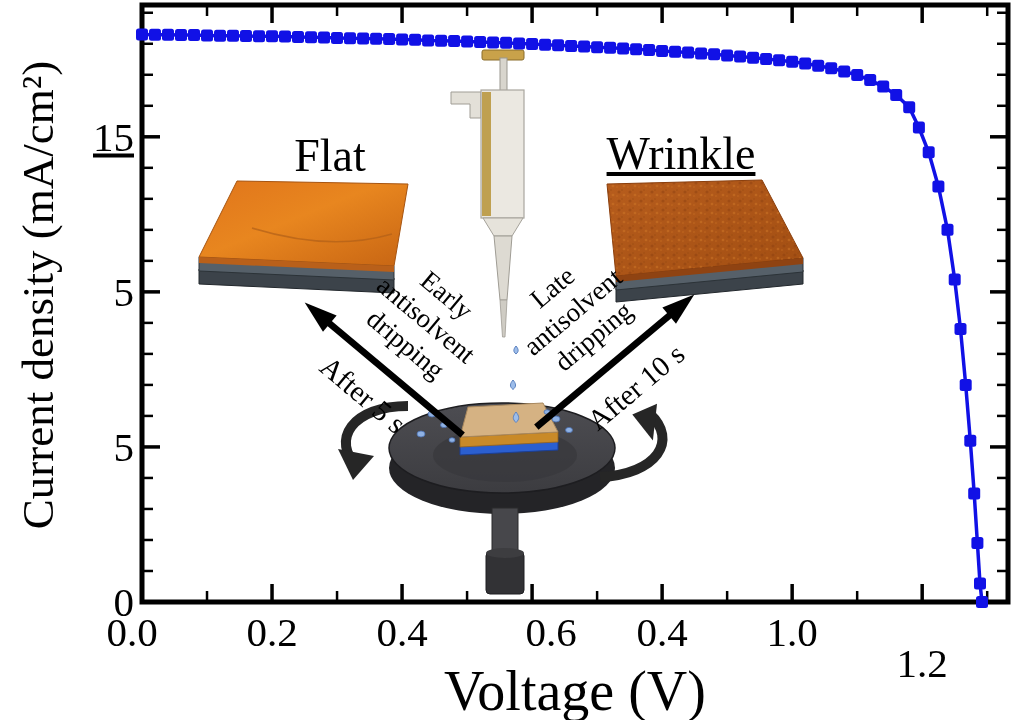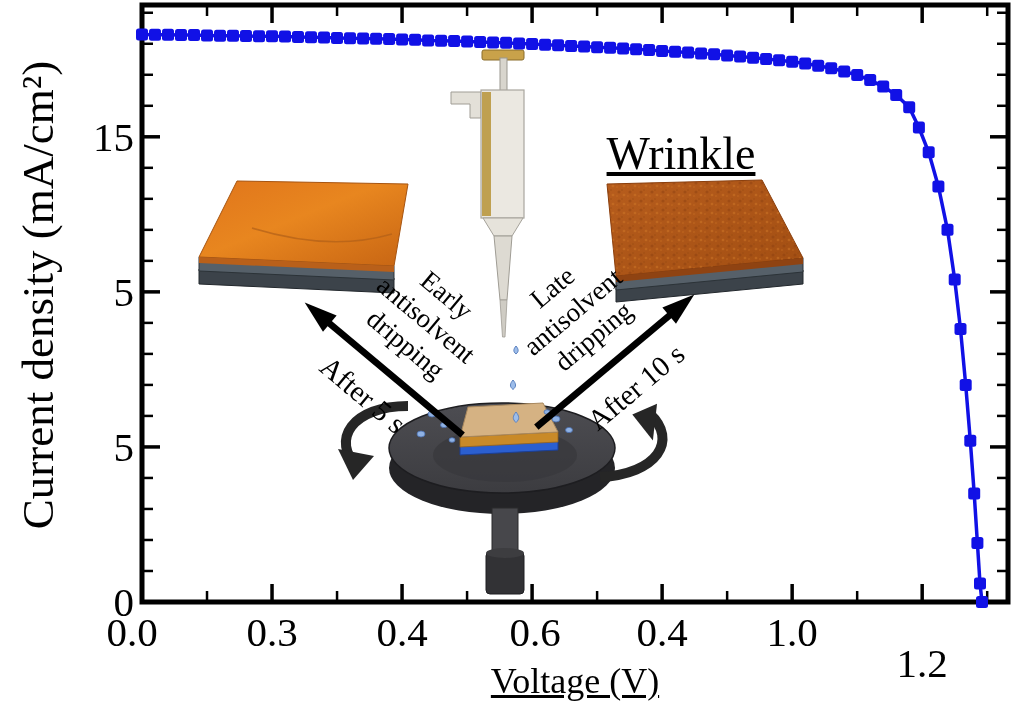--- a/index.html
+++ b/index.html
@@ -6,21 +6,21 @@
   #stage{
     position:relative;width:1020px;height:720px;background:#ffffff;overflow:hidden;
     font-family:"Liberation Serif","DejaVu Serif",serif;color:#000;
   }
   #chart-svg{position:absolute;left:0;top:0;}
   .tick-label{position:absolute;font-size:41px;color:#000;white-space:nowrap;line-height:1;}
   .xtick{transform:translateX(-50%);}
   .ytick{transform:translateY(-50%);text-align:right;}
   #x-axis-label{
     position:absolute;left:575px;top:663px;transform:translateX(-50%);
-    font-size:36px;white-space:nowrap;line-height:1;text-decoration:underline;
+    font-size:56px;white-space:nowrap;line-height:1;
   }
   #y-axis-label{
     position:absolute;left:38px;top:295px;transform:translate(-50%,-50%) rotate(-90deg);
     font-size:45px;white-space:nowrap;line-height:1;
   }
   .film-label{position:absolute;font-size:46px;line-height:1;transform:translateX(-50%);white-space:nowrap;}
   #flat-label{left:330px;top:133px;}
   #wrinkle-label{left:681px;top:131px;text-decoration:underline;}
   .rot-block{
     position:absolute;display:flex;flex-direction:column;align-items:center;justify-content:center;
@@ -265,34 +265,35 @@
         <rect x="971.4" y="537.1" width="12" height="12" rx="2.5" fill="#1111e6"></rect>
         <rect x="974.0" y="577.4" width="12" height="12" rx="2.5" fill="#1111e6"></rect>
         <rect x="976.0" y="596.0" width="12" height="12" rx="2.5" fill="#1111e6"></rect>
       </g>
   </svg>
 
   <div id="y-axis-label">Current density (mA/cm²)</div>
   <div id="x-axis-label">Voltage (V)</div>
   <div id="xtick-labels">
       <div class="tick-label xtick" style="left: 132px; top: 612px;">0.0</div>
-      <div class="tick-label xtick" style="left: 272.03px; top: 612px;">0.3</div>
+      <div class="tick-label xtick" style="left: 272.03px; top: 612px;">0.2</div>
       <div class="tick-label xtick" style="left: 402.06px; top: 612px;">0.4</div>
-      <div class="tick-label xtick" style="left: 535px; top: 612px;">0.6</div>
+      <div class="tick-label xtick" style="left: 551px; top: 612px;">0.6</div>
       <div class="tick-label xtick" style="left: 662.12px; top: 612px;">0.4</div>
       <div class="tick-label xtick" style="left: 792.15px; top: 612px; text-align: right;">1.0</div>
       <div class="tick-label xtick" style="left: 922.18px; top: 643px;">1.2</div>
     </div>
   <div id="ytick-labels">
       <div class="tick-label ytick" style="right: 886px; top: 602px;">0</div>
       <div class="tick-label ytick" style="right: 886px; top: 446.935px;">5</div>
       <div class="tick-label ytick" style="right: 886px; top: 291.87px;">5</div>
-      <div class="tick-label ytick" style="right: 886px; top: 136.805px;">15</div>
+      <div class="tick-label ytick" style="right: 886px; top: 136.805px; text-decoration: underline;">15</div>
     </div>
 
+  <div id="flat-label" class="film-label">Flat</div>
   <div id="wrinkle-label" class="film-label">Wrinkle</div>
 
   <div id="early-block" class="rot-block">
     <div>Early</div>
     <div>antisolvent</div>
     <div>dripping</div>
     <svg width="212" height="26" viewBox="0 0 220 26">
       <rect x="28" y="9.5" width="188" height="7" fill="#000"></rect>
       <polygon points="2,13 36,2 36,24" fill="#000"></polygon>
     </svg>

